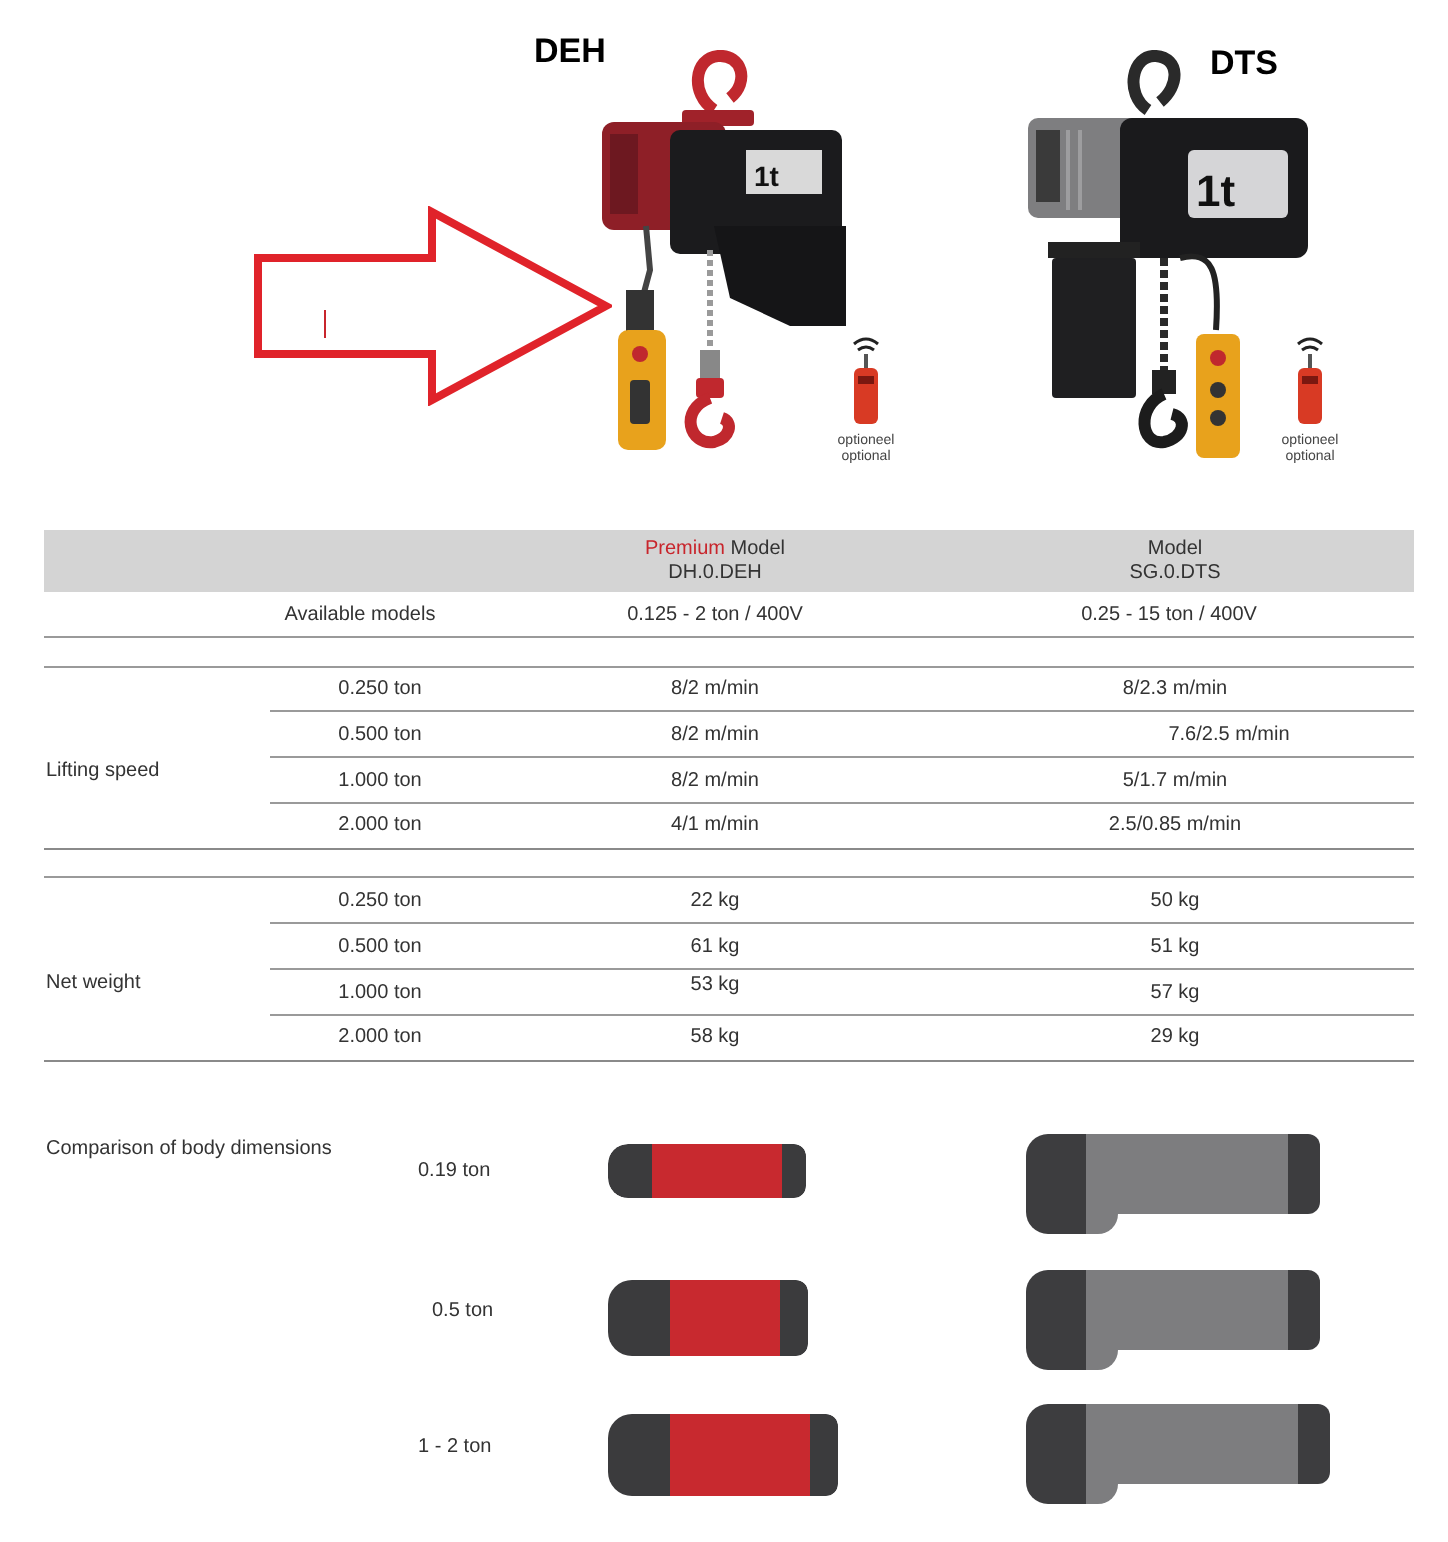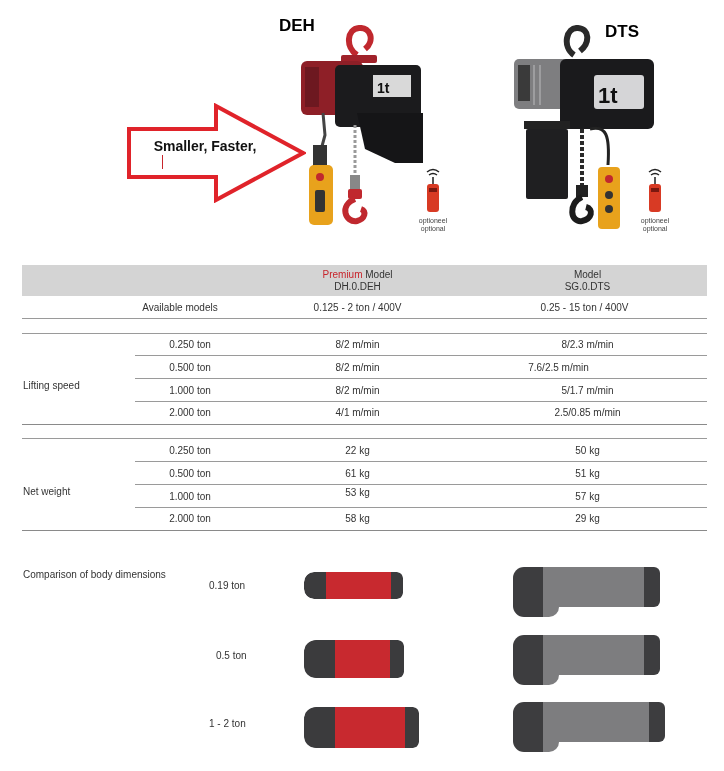--- a/index.html
+++ b/index.html
@@ -32,30 +32,29 @@
   .dts-shape .l { position: absolute; left: 0; top: 0; background: #3d3d3f; border-radius: 11px 0 0 11px; }
   .dts-shape .m { position: absolute; background: #7d7d7f; }
   .dts-shape .foot { position: absolute; background: #7d7d7f; border-radius: 0 0 10px 0; }
   .dts-shape .r { position: absolute; background: #3d3d3f; border-radius: 0 6px 6px 0; }
 
   .optional { font-size: 7px; color: #444; text-align: center; line-height: 8px; }
 </style>
 </head>
 <body>
 
-<div class="abs prod-title" style="left:279px; top:16px;">DEH</div>
+<div class="abs prod-title" style="left:267px; top:16px;">DEH</div>
 <div class="abs prod-title" style="left:605px; top:22px;">DTS</div>
 
 <div class="abs" style="left:126px; top:103px; width:180px; height:100px;">
   <svg width="180" height="100" viewBox="0 0 180 100">
     <polygon points="3,26 90,26 90,3 177,50 90,97 90,74 3,74" fill="#ffffff" stroke="#e0232a" stroke-width="4" stroke-linejoin="miter"></polygon>
   </svg>
 </div>
 <div class="abs arrow-text" style="left:140px; top:137px; width:130px;">
-  <div>Smaller, Faster,</div>
 </div>
 <div class="abs" style="left:162px; top:155px; width:1px; height:14px; background:#c8252c;"></div>
 
 <div class="abs" style="left:295px; top:25px; width:160px; height:210px;">
   <svg width="160" height="210" viewBox="0 0 160 210">
 
     <path d="M62,30 C50,22 52,4 64,3 C76,2 80,16 70,24" fill="none" stroke="#c0282e" stroke-width="6"></path>
     <rect x="46" y="30" width="36" height="8" rx="2" fill="#a0222a"></rect>
 
     <rect x="6" y="36" width="62" height="54" rx="6" fill="#8e1f27"></rect>
@@ -154,21 +153,21 @@
 
 <div class="abs cell-left" style="left:23px; top:380px;">Lifting speed</div>
 
 <div class="abs cell" style="left:150px; top:338px; width:80px;">0.250 ton</div>
 <div class="abs cell" style="left:265px; top:338px; width:185px;">8/2  m/min</div>
 <div class="abs cell" style="left:495px; top:338px; width:185px;">8/2.3  m/min</div>
 <div class="abs line" style="left:135px; top:355px; width:572px;"></div>
 
 <div class="abs cell" style="left:150px; top:361px; width:80px;">0.500 ton</div>
 <div class="abs cell" style="left:265px; top:361px; width:185px;">8/2  m/min</div>
-<div class="abs cell" style="left:466px; top:361px; width:185px;">7.6/2.5  m/min</div>
+<div class="abs cell" style="left:522px; top:361px; width:185px;">7.6/2.5  m/min</div>
 <div class="abs line" style="left:135px; top:378px; width:572px;"></div>
 
 <div class="abs cell" style="left:150px; top:384px; width:80px;">1.000 ton</div>
 <div class="abs cell" style="left:265px; top:384px; width:185px;">8/2  m/min</div>
 <div class="abs cell" style="left:495px; top:384px; width:185px;">5/1.7  m/min</div>
 <div class="abs line" style="left:135px; top:401px; width:572px;"></div>
 
 <div class="abs cell" style="left:150px; top:406px; width:80px;">2.000 ton</div>
 <div class="abs cell" style="left:265px; top:406px; width:185px;">4/1  m/min</div>
 <div class="abs cell" style="left:495px; top:406px; width:185px;">2.5/0.85  m/min</div>

